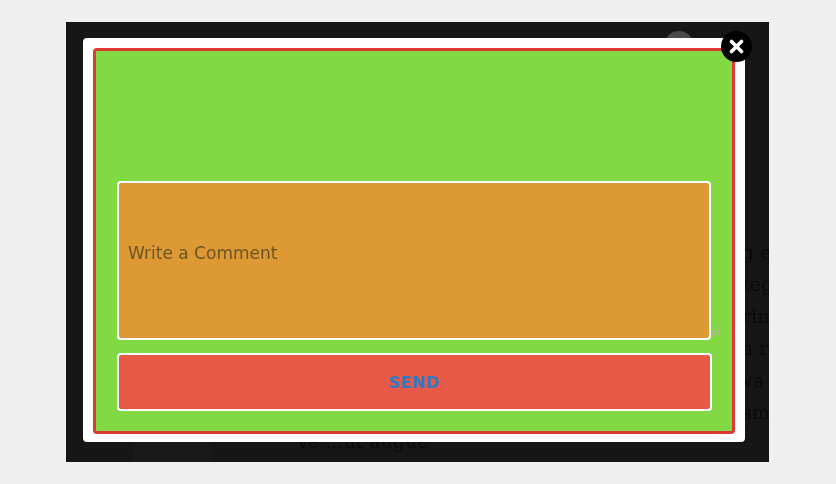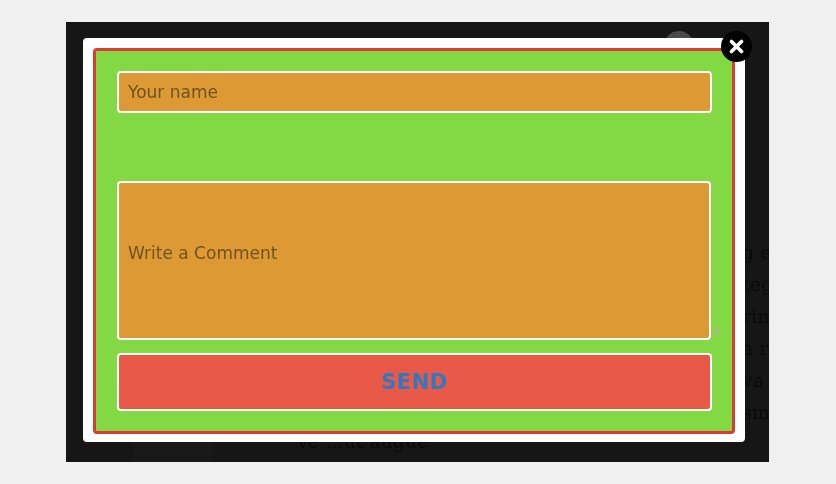--- a/index.html
+++ b/index.html
@@ -140,21 +140,21 @@
       top: 302px;
       width: 595px;
       height: 58px;
       box-sizing: border-box;
       background: #e85a47;
       border: 2px solid #ffffff;
       border-radius: 4px;
       color: #2f78c2;
       font-family: "DejaVu Sans", sans-serif;
       font-weight: bold;
-      font-size: 21px;
+      font-size: 16px;
       letter-spacing: 0.5px;
       cursor: pointer;
       padding: 0;
       margin: 0;
     }
     .close-button {
       position: absolute;
       left: 721px;
       top: 31px;
       width: 31px;
@@ -179,21 +179,20 @@
     <div>a r</div>
     <div>va</div>
     <div>sm</div>
   </div>
   <div class="bg-bottom-text">Ve ...ut augue</div>
   <div class="bg-left-block"></div>
 </div>
 
 <div class="modal">
   <div class="frame">
-    <input class="field name-field" type="text" placeholder="Your name" style="">
     <div class="comment-wrap">
       <textarea class="field comment-field" placeholder="Write a Comment" style=""></textarea>
       <svg class="resize-grip" viewBox="0 0 9 9">
         <rect x="6" y="0" width="2" height="2" fill="#b9b0a0"></rect>
         <rect x="3" y="3" width="2" height="2" fill="#b9b0a0"></rect>
         <rect x="6" y="3" width="2" height="2" fill="#b9b0a0"></rect>
         <rect x="0" y="6" width="2" height="2" fill="#b9b0a0"></rect>
         <rect x="3" y="6" width="2" height="2" fill="#b9b0a0"></rect>
         <rect x="6" y="6" width="2" height="2" fill="#b9b0a0"></rect>
       </svg>

